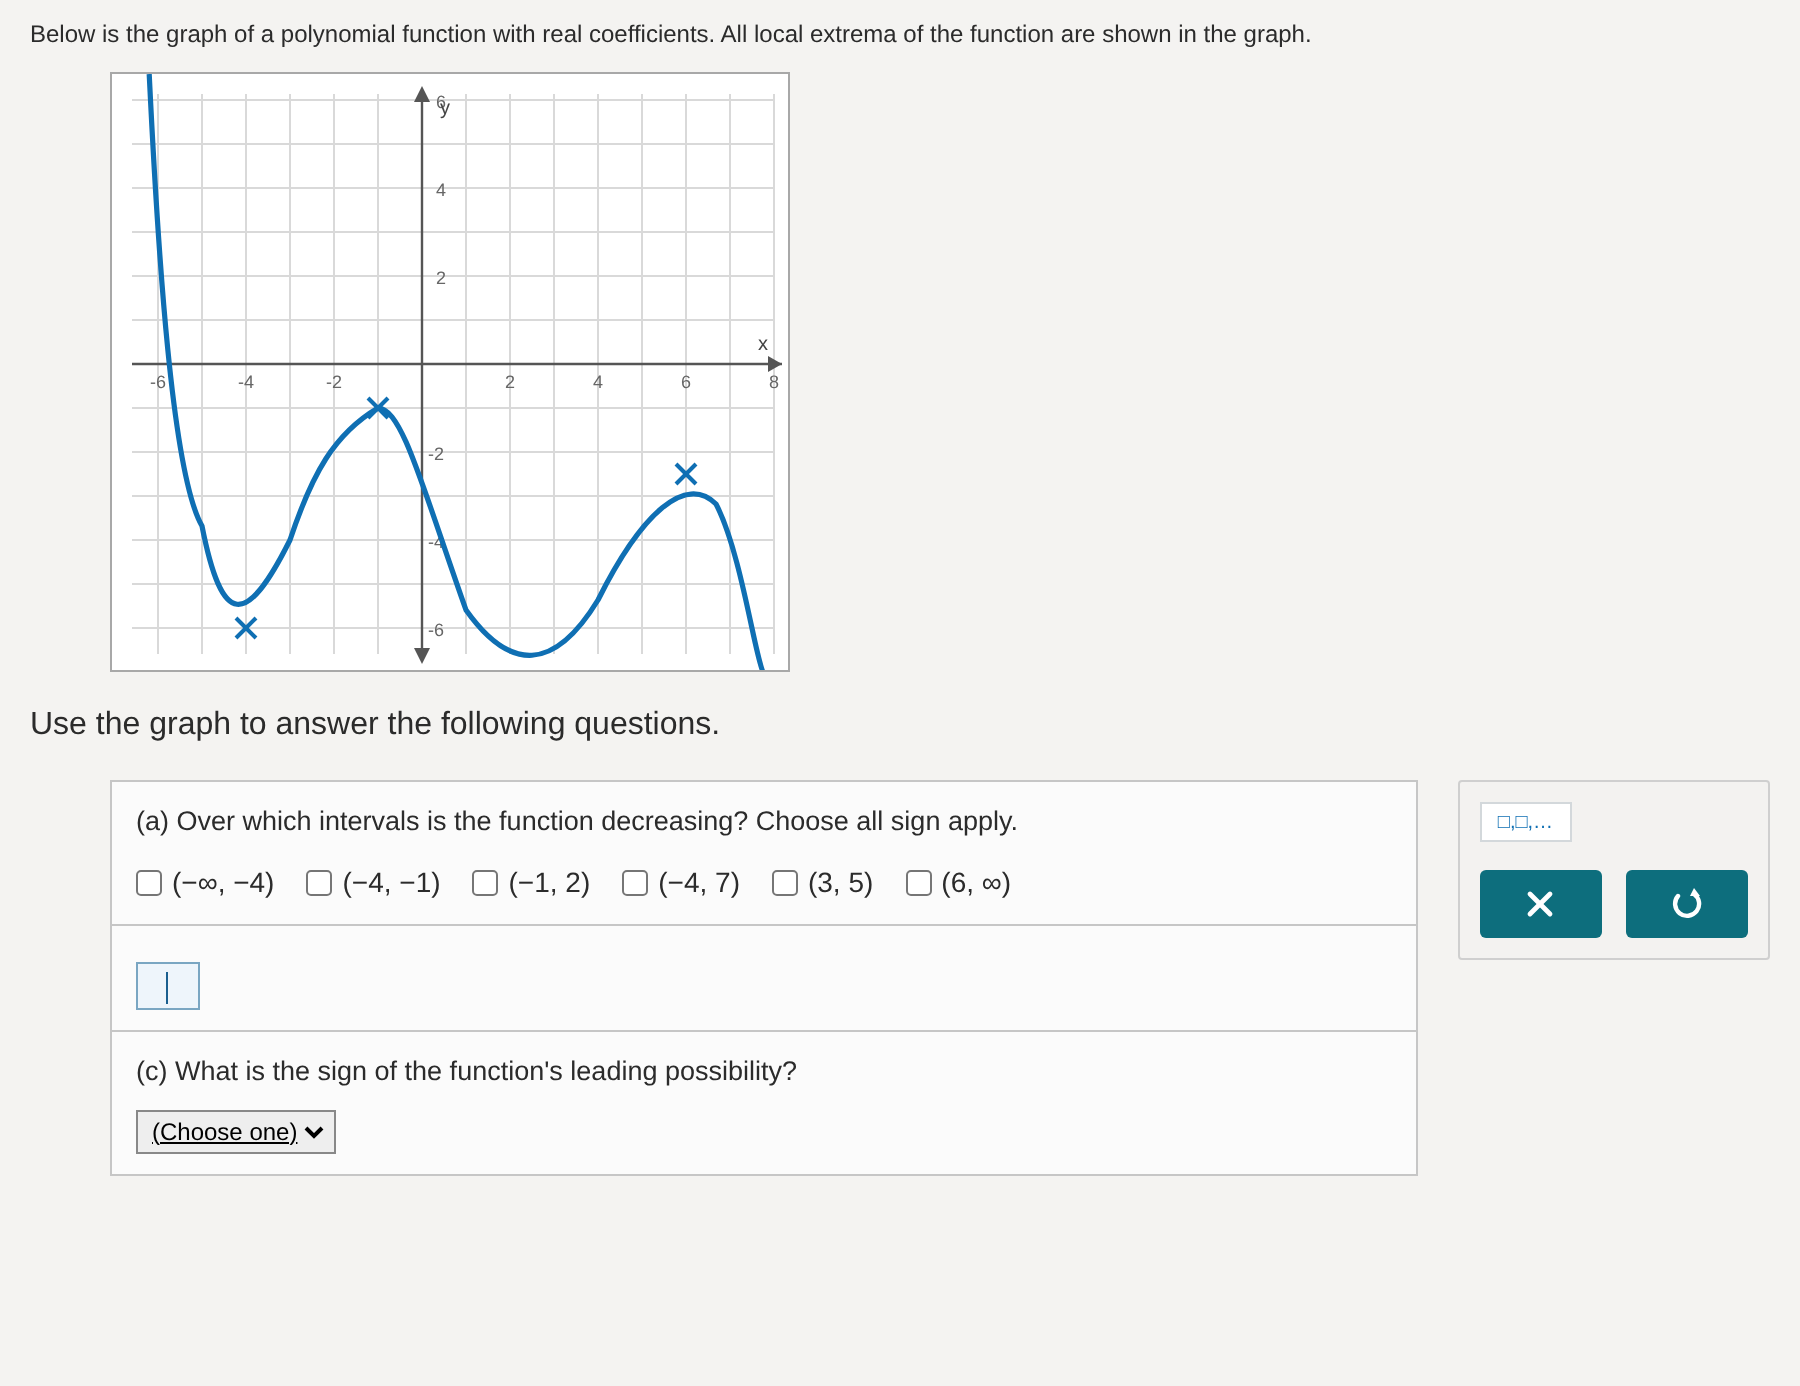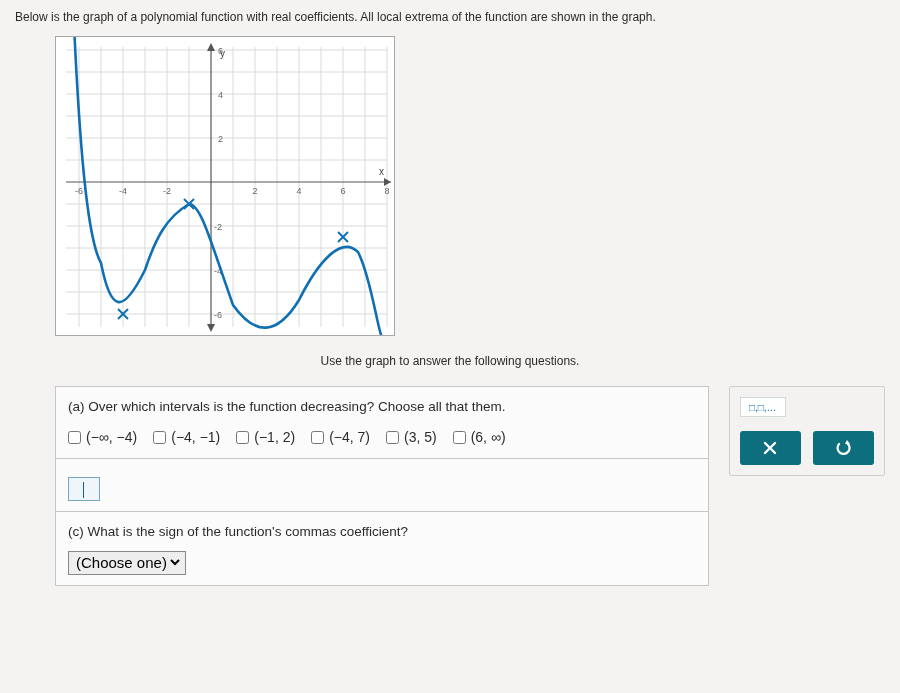--- a/index.html
+++ b/index.html
@@ -26,23 +26,22 @@
   }
   .graph-svg { display:block; }
   .grid-line { stroke:#d9d9d9; stroke-width:1; }
   .axis-line { stroke:#555; stroke-width:1.2; }
   .curve { stroke:#0f6fb3; stroke-width:2.6; fill:none; }
   .tick-label { font-size:9px; fill:#666; }
   .axis-label { font-size:10px; fill:#444; }
   .marker { stroke:#0f6fb3; stroke-width:2; }
 
   .subprompt {
-    font-size: 12px;
+    font-size: 16px;
     margin: 0 0 18px 0;
-    text-align: center;
   }
 
   .lower { display:flex; gap:20px; align-items:flex-start; }
 
   .questions {
     width: 672px;
     margin-left: 40px;
   }
   .qbox {
     border: 1px solid #c6c6c6;
@@ -64,21 +63,21 @@
   }
   .textbox.cursor::after{
     content:''; display:inline-block; width:1px; height:16px; background:#1a5f8f; margin:4px 0 0 14px;
   }
 
   .selectwrap{
     display:inline-block; border:1px solid #888; background:#eee;
     font-size:12px; padding:1px 2px 1px 3px; margin-top:8px;
   }
   .selectwrap select{
-    border:none; background:transparent; font-size:15px; outline:none;
+    border:none; background:transparent; font-size:12px; outline:none;text-decoration:underline;
   }
 
   
   .panel {
     border: 1px solid #cfcfcf;
     background:#f3f2f0;
     padding: 10px;
     width: 160px;
     border-radius:2px;
   }
@@ -186,21 +185,21 @@
     </g>
   </svg>
 </div>
 
 <p class="subprompt">Use the graph to answer the following questions.</p>
 
 <div class="lower">
   <div class="questions">
 
     <div class="qbox">
-      <div>(a) Over which intervals is the function decreasing? Choose all that them.</div>
+      <div>(a) Over which intervals is the function decreasing? Choose all sign apply.</div>
       <div class="opts">
         <label class="opt">
             <input type="checkbox" style="">
             <span>(−∞, −4)</span>
           </label>
         <label class="opt">
             <input type="checkbox" style="">
             <span>(−4, −1)</span>
           </label>
         <label class="opt">
@@ -220,21 +219,21 @@
             <span>(6, ∞)</span>
           </label>
       </div>
     </div>
 
     <div class="qbox">
       <div class="textbox cursor"></div>
     </div>
 
     <div class="qbox">
-      <div>(c) What is the sign of the function's commas coefficient?</div>
+      <div>(c) What is the sign of the function's leading possibility?</div>
       <span class="selectwrap">
         <select>
           <option>(Choose one)</option>
         </select>
       </span>
     </div>
 
 
   </div>
 

